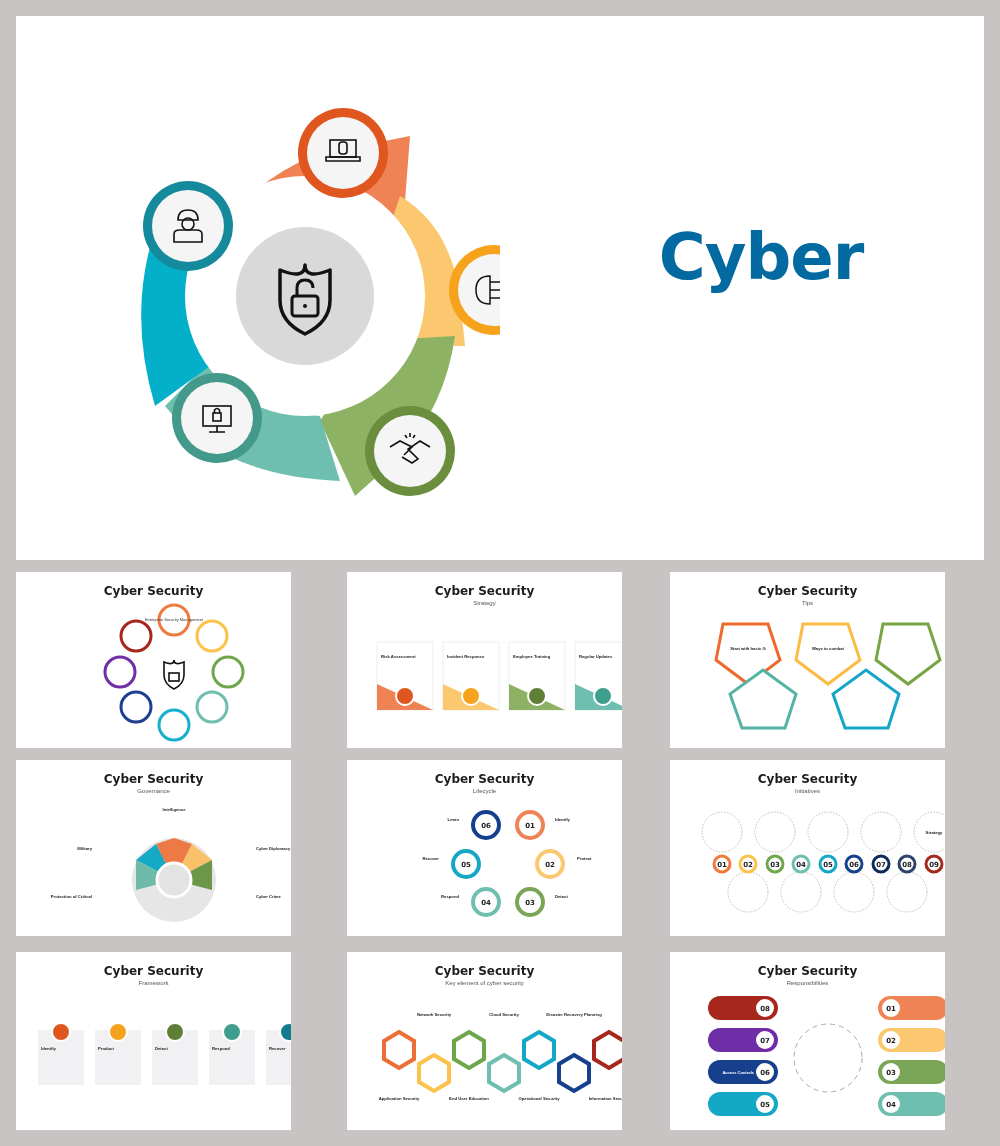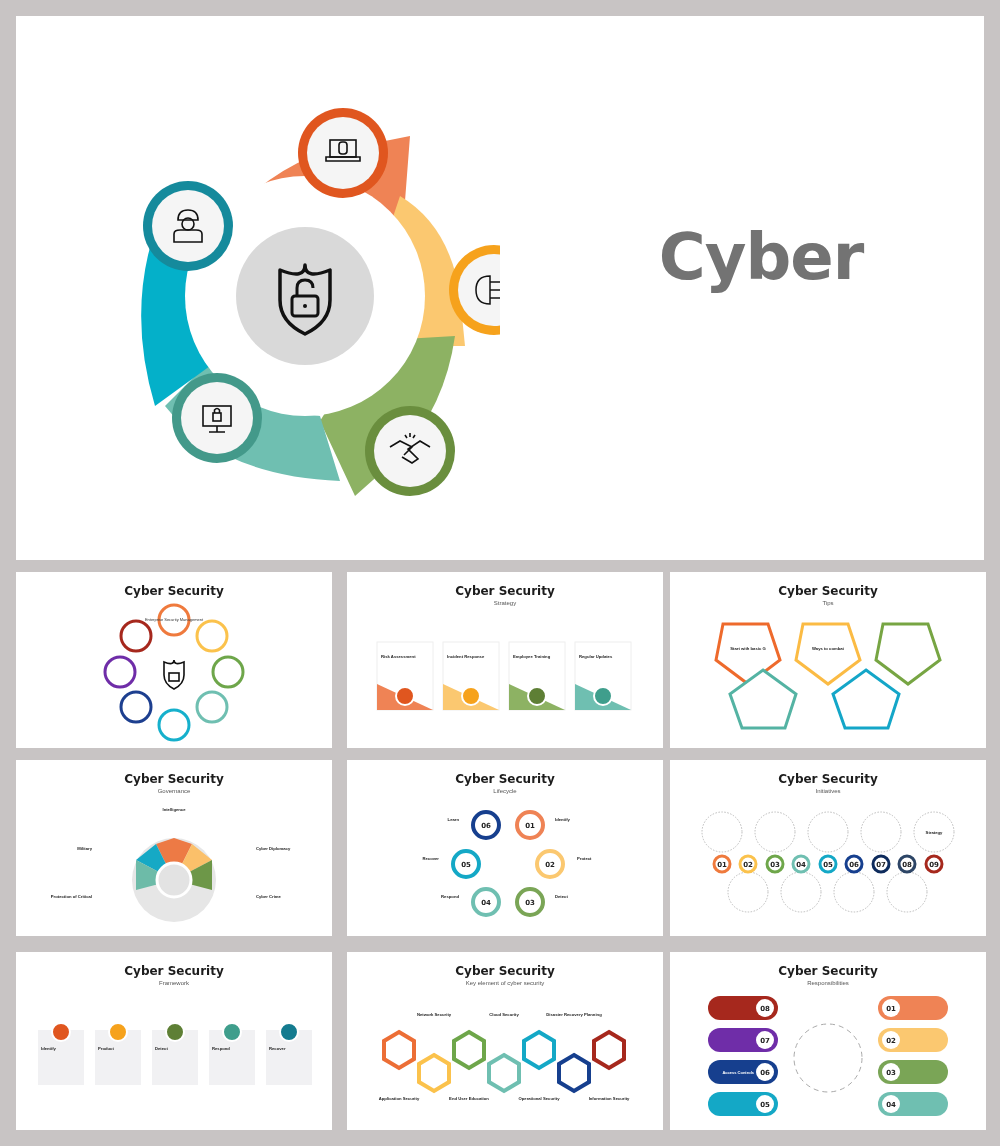--- a/index.html
+++ b/index.html
@@ -1,24 +1,24 @@
 <!DOCTYPE html>
 <html><head>
 <meta charset="utf-8">
 <style>
   * { box-sizing: border-box; margin: 0; padding: 0; }
   html, body { width: 1000px; height: 1146px; background: #c8c4c4; overflow: hidden; }
   body { position: relative; font-family: "Liberation Sans", "DejaVu Sans", sans-serif; color: #1f1f1f; }
 
   .hero { position: absolute; left: 16px; top: 16px; width: 968px; height: 544px; background: #ffffff; }
   .hero-title { position: absolute; left: 610px; top: 200px; width: 270px; text-align: center;
-    font-family: "DejaVu Sans", sans-serif; font-weight: bold; font-size: 64px; line-height: 82px; color: #737373; letter-spacing: -1px; }
+    font-family: "DejaVu Sans", sans-serif; font-weight: bold; font-size: 64px; line-height: 82px; color: #0369a1; letter-spacing: -1px; }
   .hero-svg { position: absolute; left: 84px; top: 60px; }
 
-  .thumb { position: absolute; width: 316px; height: 176px; background: #ffffff; overflow: hidden; }
+  .thumb { position: absolute; width: 275px; height: 176px; background: #ffffff; overflow: hidden; }
   .thumb .t-title { position: absolute; top: 12px; left: 0; width: 100%; text-align: center;
     font-family: "DejaVu Sans", sans-serif; font-weight: bold; font-size: 12px; color: #1c1c1c; }
   .thumb .t-sub { position: absolute; top: 28px; left: 0; width: 100%; text-align: center; font-size: 6px; color: #555; }
   .thumb svg { position: absolute; left: 0; top: 0; }
   .tiny { font-family: "Liberation Sans", sans-serif; font-size: 4px; fill: #333; }
   .tinyb { font-family: "Liberation Sans", sans-serif; font-size: 4.2px; font-weight: bold; fill: #222; }
   .tinyw { font-family: "Liberation Sans", sans-serif; font-size: 4px; font-weight: bold; fill: #ffffff; }
   .num { font-family: "DejaVu Sans", sans-serif; font-size: 7px; font-weight: bold; fill: #222; }
 </style>
 </head>

